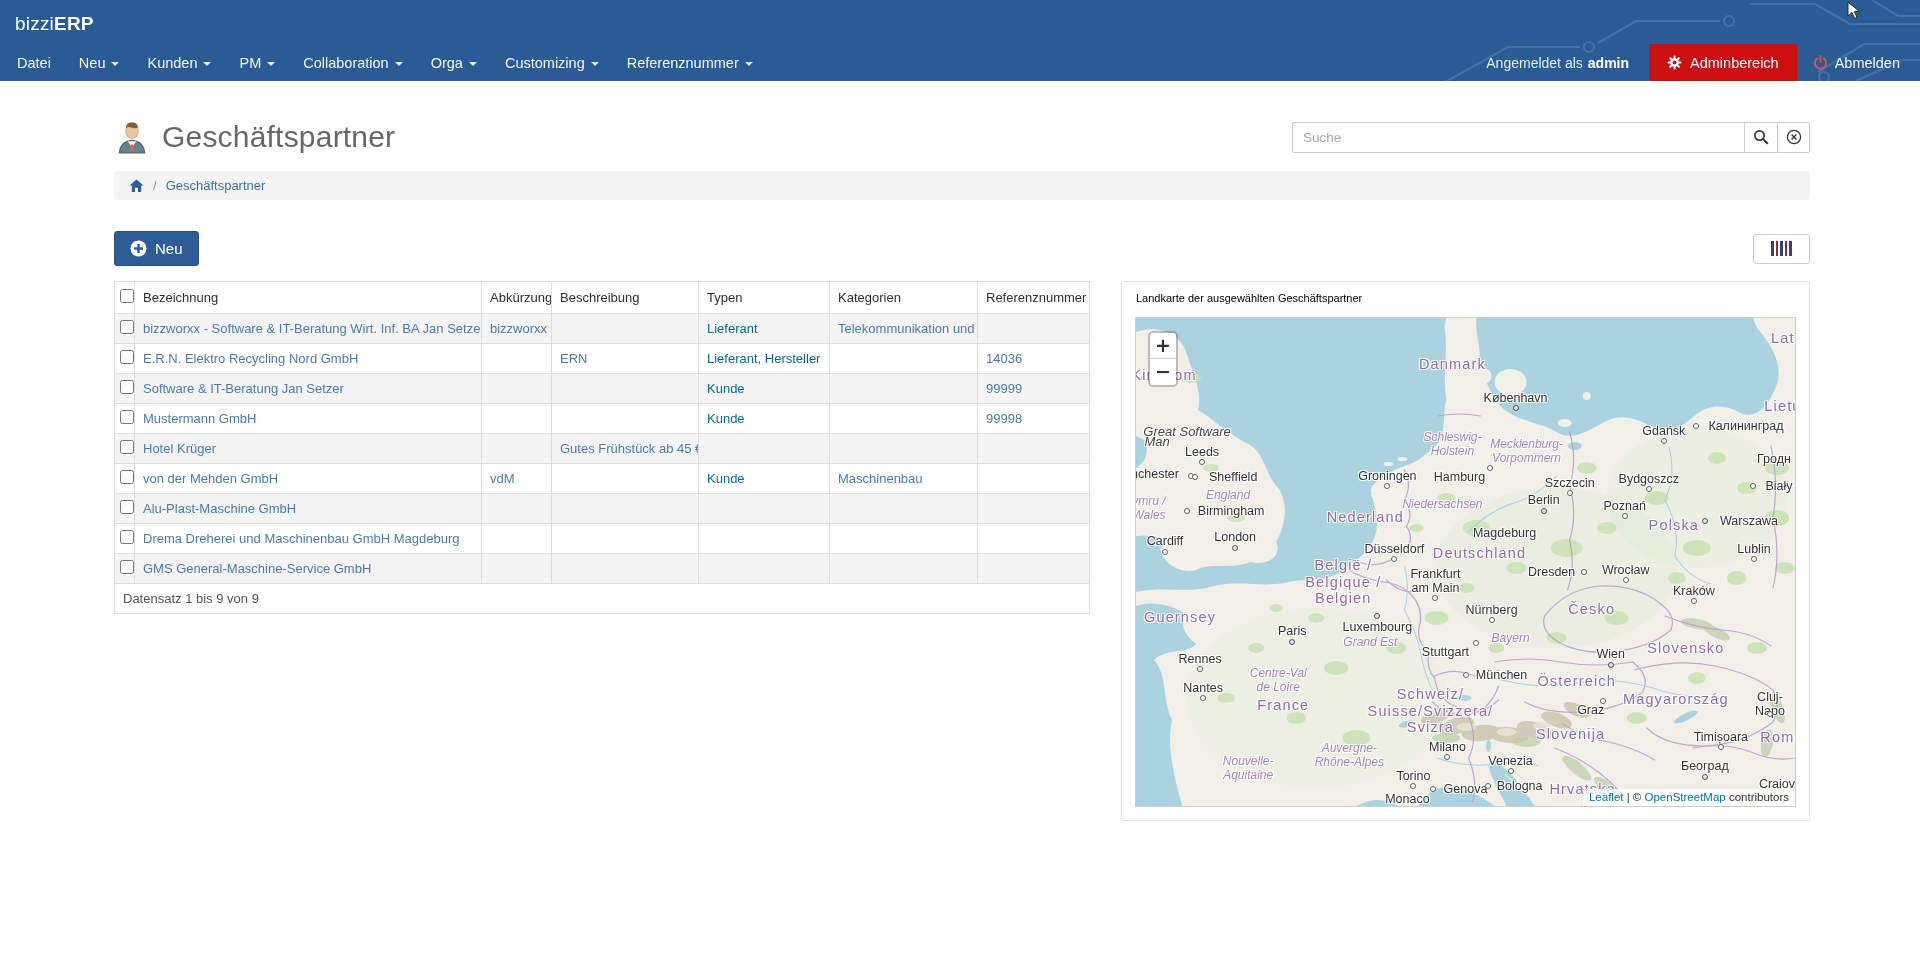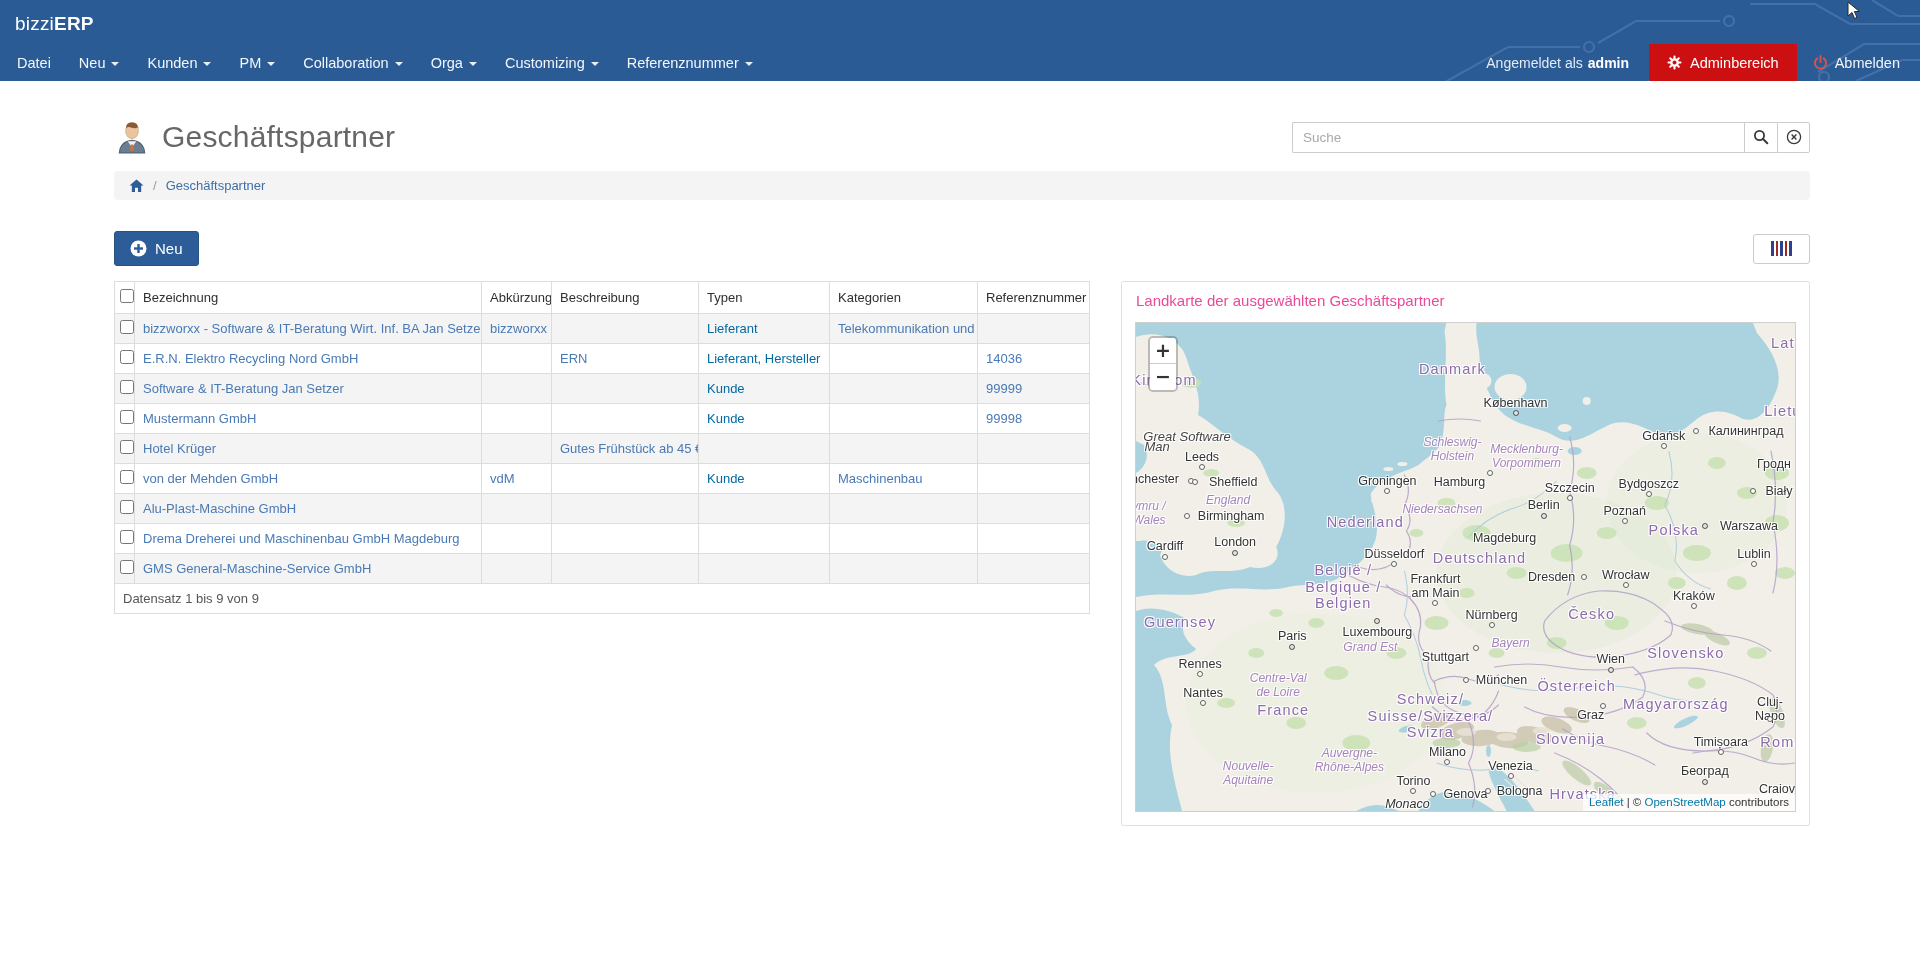--- a/index.html
+++ b/index.html
@@ -52,21 +52,21 @@
   .partners thead th { height:32px; color:#2f2f2f; }
   .partners tbody tr:nth-child(odd) { background:#f4f4f4; }
   .partners td.chk, .partners th.chk { padding:0 0 0 5px; }
   .partners input[type=checkbox] { width:14px; height:14px; cursor:pointer; }
   .cell-link { color:#4a7ab5; cursor:pointer; }
   .cell-plain { color:#0369a1; }
   .partners tfoot td { color:#555; background:#fff; padding-left:8px; }
 
   
   .map-panel { width:689px; background:#fff; border:1px solid #e2e2e2; border-radius:2px; }
-  .map-panel-head { padding:10px 14px 9px; font-size:15px; color:#ec4899; }
+  .map-panel-head { padding:10px 14px 9px; font-size:11px; color:#000000; }
   .map-wrap { margin:4px 13px 13px; position:relative; width:661px; height:490px; border:1px solid #cfcfcf; overflow:hidden; background:#aad3df; }
   .map-svg { position:absolute; inset:0; width:100%; height:100%; }
   .ml { position:absolute; transform:translate(-50%,-50%); white-space:pre-line; text-align:center; line-height:1.15; pointer-events:none;
         text-shadow:1px 1px 0 rgba(255,255,255,.9), -1px -1px 0 rgba(255,255,255,.9), 1px -1px 0 rgba(255,255,255,.9), -1px 1px 0 rgba(255,255,255,.9); }
   .ml.city { font-size:12.5px; color:#333; }
   .ml.country { font-size:14.5px; color:#8d6bab; letter-spacing:.08em; }
   .ml.region { font-size:12px; font-style:italic; color:#a584bb; }
   .ml.island { font-size:13px; font-style:italic; color:#454545; }
   .mdot { position:absolute; width:6px; height:6px; border:1.4px solid #5f5f5f; border-radius:50%; background:#fdfdfd; transform:translate(-50%,-50%); pointer-events:none; }
   .mdot.capital { background:#5f5f5f; box-shadow:inset 0 0 0 1.5px #fff; }
@@ -580,21 +580,21 @@
             <span class="ml city" style="left: 47.2644%; top: 87.9098%;">Milano</span>
             <span class="mdot" style="left: 47.2644%; top: 89.959%;"></span>
             <span class="ml city" style="left: 42.0973%; top: 93.8525%;">Torino</span>
             <span class="mdot" style="left: 42.0973%; top: 95.9016%;"></span>
             <span class="ml city" style="left: 50%; top: 96.5164%;">Genova</span>
             <span class="mdot" style="left: 45.1368%; top: 96.5164%;"></span>
             <span class="ml city" style="left: 58.2067%; top: 95.9016%;">Bologna</span>
             <span class="mdot" style="left: 53.3435%; top: 95.9016%;"></span>
             <span class="ml city" style="left: 56.8389%; top: 90.7787%;">Venezia</span>
             <span class="mdot" style="left: 56.8389%; top: 92.8279%;"></span>
-            <span class="ml city" style="left: 41.1854%; top: 98.5656%; font-style: italic;">Monaco</span>
+            <span class="ml city" style="left: 41.1854%; top: 98.5656%;">Monaco</span>
             <span class="ml city" style="left: 86.3222%; top: 91.8033%;">Београд</span>
             <span class="mdot capital" style="left: 86.3222%; top: 94.0574%;"></span>
             <span class="ml city" style="left: 88.7538%; top: 85.8607%;">Timișoara</span>
             <span class="mdot" style="left: 88.7538%; top: 87.9098%;"></span>
             <span class="ml city" style="left: 96.2006%; top: 79.0984%;">Cluj-Napo</span>
             <span class="mdot" style="left: 96.2006%; top: 81.1475%;"></span>
             <span class="ml city" style="left: 97.2644%; top: 95.4918%;">Craiov</span>
             <span class="ml city" style="left: 96.8085%; top: 28.8934%;">Гродн</span>
             <span class="ml city" style="left: 97.5684%; top: 34.4262%;">Biały</span>
             <span class="mdot" style="left: 93.617%; top: 34.4262%;"></span>

